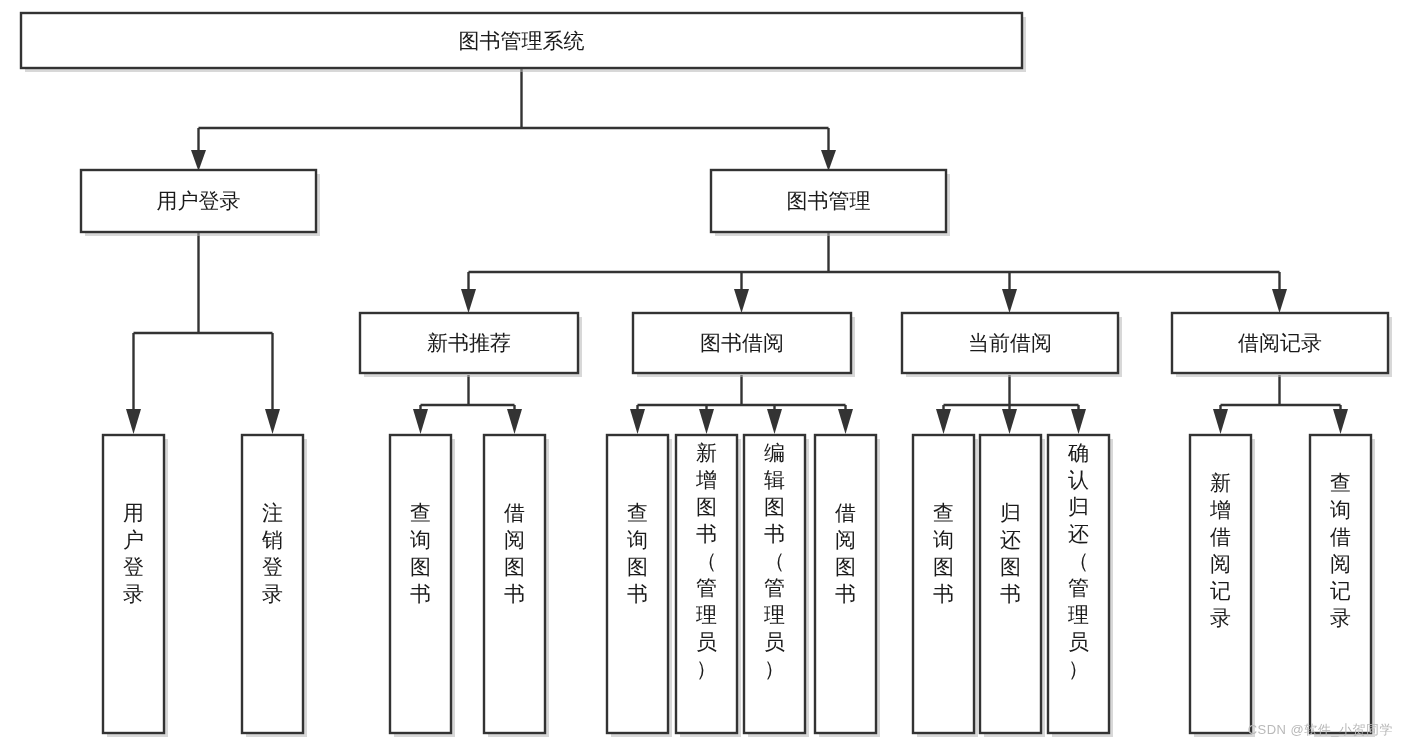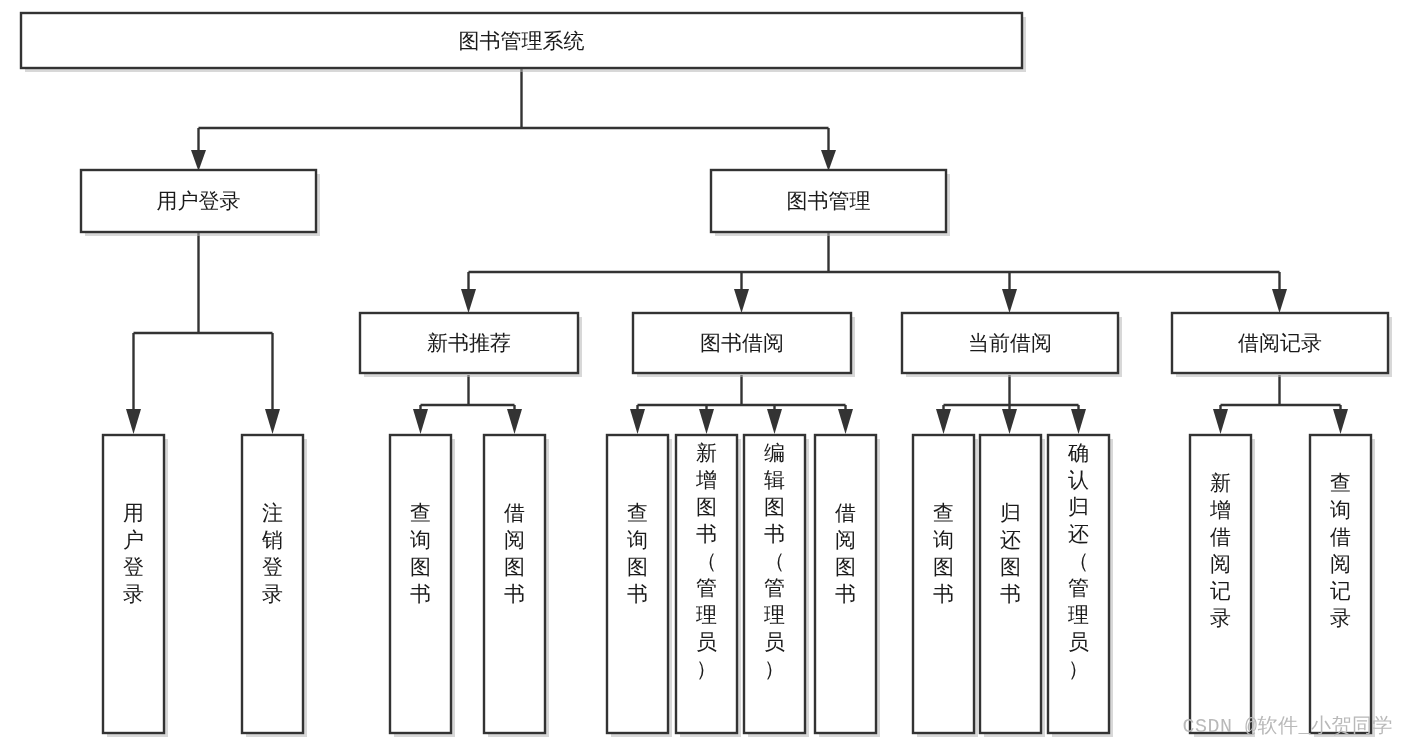--- a/index.html
+++ b/index.html
@@ -55,22 +55,22 @@
   .node-label-v {
     font-family: "Liberation Sans", "DejaVu Sans", sans-serif;
     font-size: 21px;
     fill: #1a1a1a;
     text-anchor: middle;
   }
   .watermark {
     position: absolute;
     right: 12px;
     bottom: 8px;
-    font-family: Liberation Mono, monospace;
-    font-size: 20px;
+    font-family: Liberation Sans, sans-serif;
+    font-size: 13px;
     color: #b9b9b9;
     letter-spacing: 0.5px;
     white-space: nowrap;
     user-select: none;
   }
 </style>
 </head>
 <body>
 
 <div id="diagram-root">

